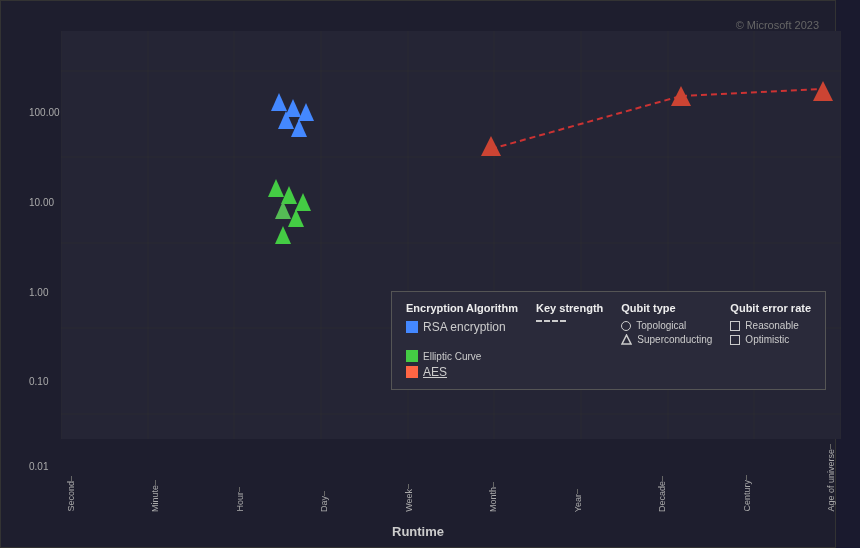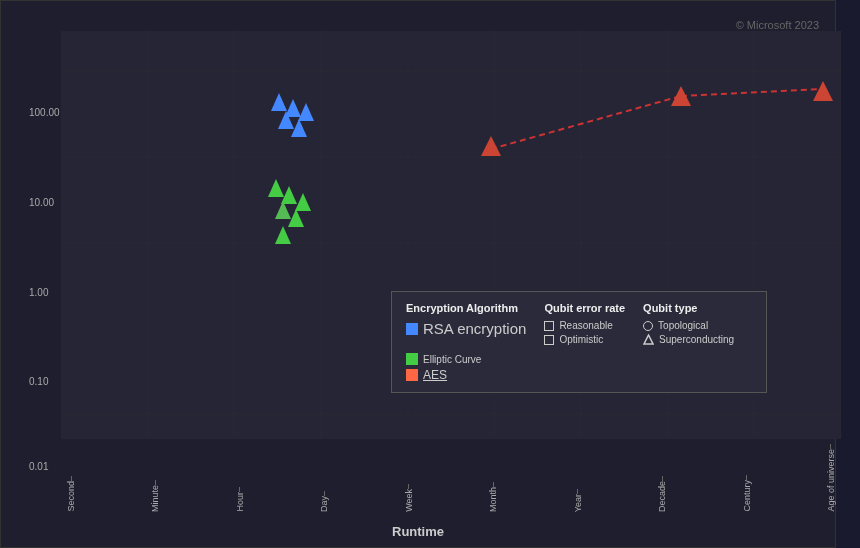--- a/index.html
+++ b/index.html
@@ -150,54 +150,60 @@
   </div>
 
   <div style="position:absolute; bottom:8px; left:50%; transform:translateX(-50%); color:#ccc; font-size:13px; font-weight:700;">Runtime</div>
 
   <div style="position:absolute; left:390px; top:290px; background:#2a2a3a; border:1px solid #555; padding:10px 14px; display:grid; grid-template-columns:auto auto auto auto; gap:8px 18px;">
 
     <div>
       <div style="font-weight:600; color:#eee; font-size:11px; margin-bottom:6px;">Encryption Algorithm</div>
       <div class="legend-item">
         <div style="width:12px; height:12px; background:#4488ff; flex-shrink:0;"></div>
-        <span style="font-size:15px; color:#ccc;text-align:right;">RSA encryption</span>
+        <span style="font-size:12px; color:#ccc;text-align:right;">RSA encryption</span>
       </div>
       <div class="legend-item" style="margin-top:16px;text-align:right;">
         <div style="width:12px; height:12px; background:#44cc44; flex-shrink:0;"></div>
         <span style="font-size:10px; color:#ccc;">Elliptic Curve</span>
       </div>
       <div class="legend-item" style="margin-top:3px;">
         <div style="width:12px; height:12px; background:#ff6644; flex-shrink:0;"></div>
         <span style="font-size:12px; color:#ccc;text-decoration:underline;">AES</span>
       </div>
     </div>
 
-
-    <div>
-      <div style="font-weight:600; color:#eee; font-size:11px; margin-bottom:6px;">Qubit error rate</div>
-      <div class="legend-item">
-        <div style="width:10px; height:10px; border:1.5px solid #ccc; flex-shrink:0;"></div>
-        <span style="font-size:10px; color:#ccc;">Reasonable</span>
-      </div>
-      <div class="legend-item" style="margin-top:3px;">
-        <div style="width:10px; height:10px; border:1.5px solid #ccc; flex-shrink:0;"></div>
-        <span style="font-size:10px; color:#ccc;">Optimistic</span>
+    <div>
+      <div style="font-weight:600; color:#eee; font-size:11px; margin-bottom:6px;">Key strength</div>
+      <div style="display:flex; align-items:center; gap:4px;">
+        <div style="width:30px; border-top:2px dashed #ccc;"></div>
       </div>
     </div>
 
     <div>
       <div style="font-weight:600; color:#eee; font-size:11px; margin-bottom:6px;">Qubit type</div>
       <div class="legend-item">
         <div style="width:10px; height:10px; border-radius:50%; border:1.5px solid #ccc; flex-shrink:0;"></div>
         <span style="font-size:10px; color:#ccc;">Topological</span>
       </div>
       <div class="legend-item" style="margin-top:3px;">
         <svg width="11" height="11" viewBox="0 0 11 11" style="flex-shrink:0;">
           <polygon points="5.5,1 1,10 10,10" fill="none" stroke="#ccc" stroke-width="1.5"></polygon>
         </svg>
         <span style="font-size:10px; color:#ccc;">Superconducting</span>
       </div>
     </div>
 
+    <div>
+      <div style="font-weight:600; color:#eee; font-size:11px; margin-bottom:6px;">Qubit error rate</div>
+      <div class="legend-item">
+        <div style="width:10px; height:10px; border:1.5px solid #ccc; flex-shrink:0;"></div>
+        <span style="font-size:10px; color:#ccc;">Reasonable</span>
+      </div>
+      <div class="legend-item" style="margin-top:3px;">
+        <div style="width:10px; height:10px; border:1.5px solid #ccc; flex-shrink:0;"></div>
+        <span style="font-size:10px; color:#ccc;">Optimistic</span>
+      </div>
+    </div>
+
   </div>
 
 </div>
 
 </body></html>

